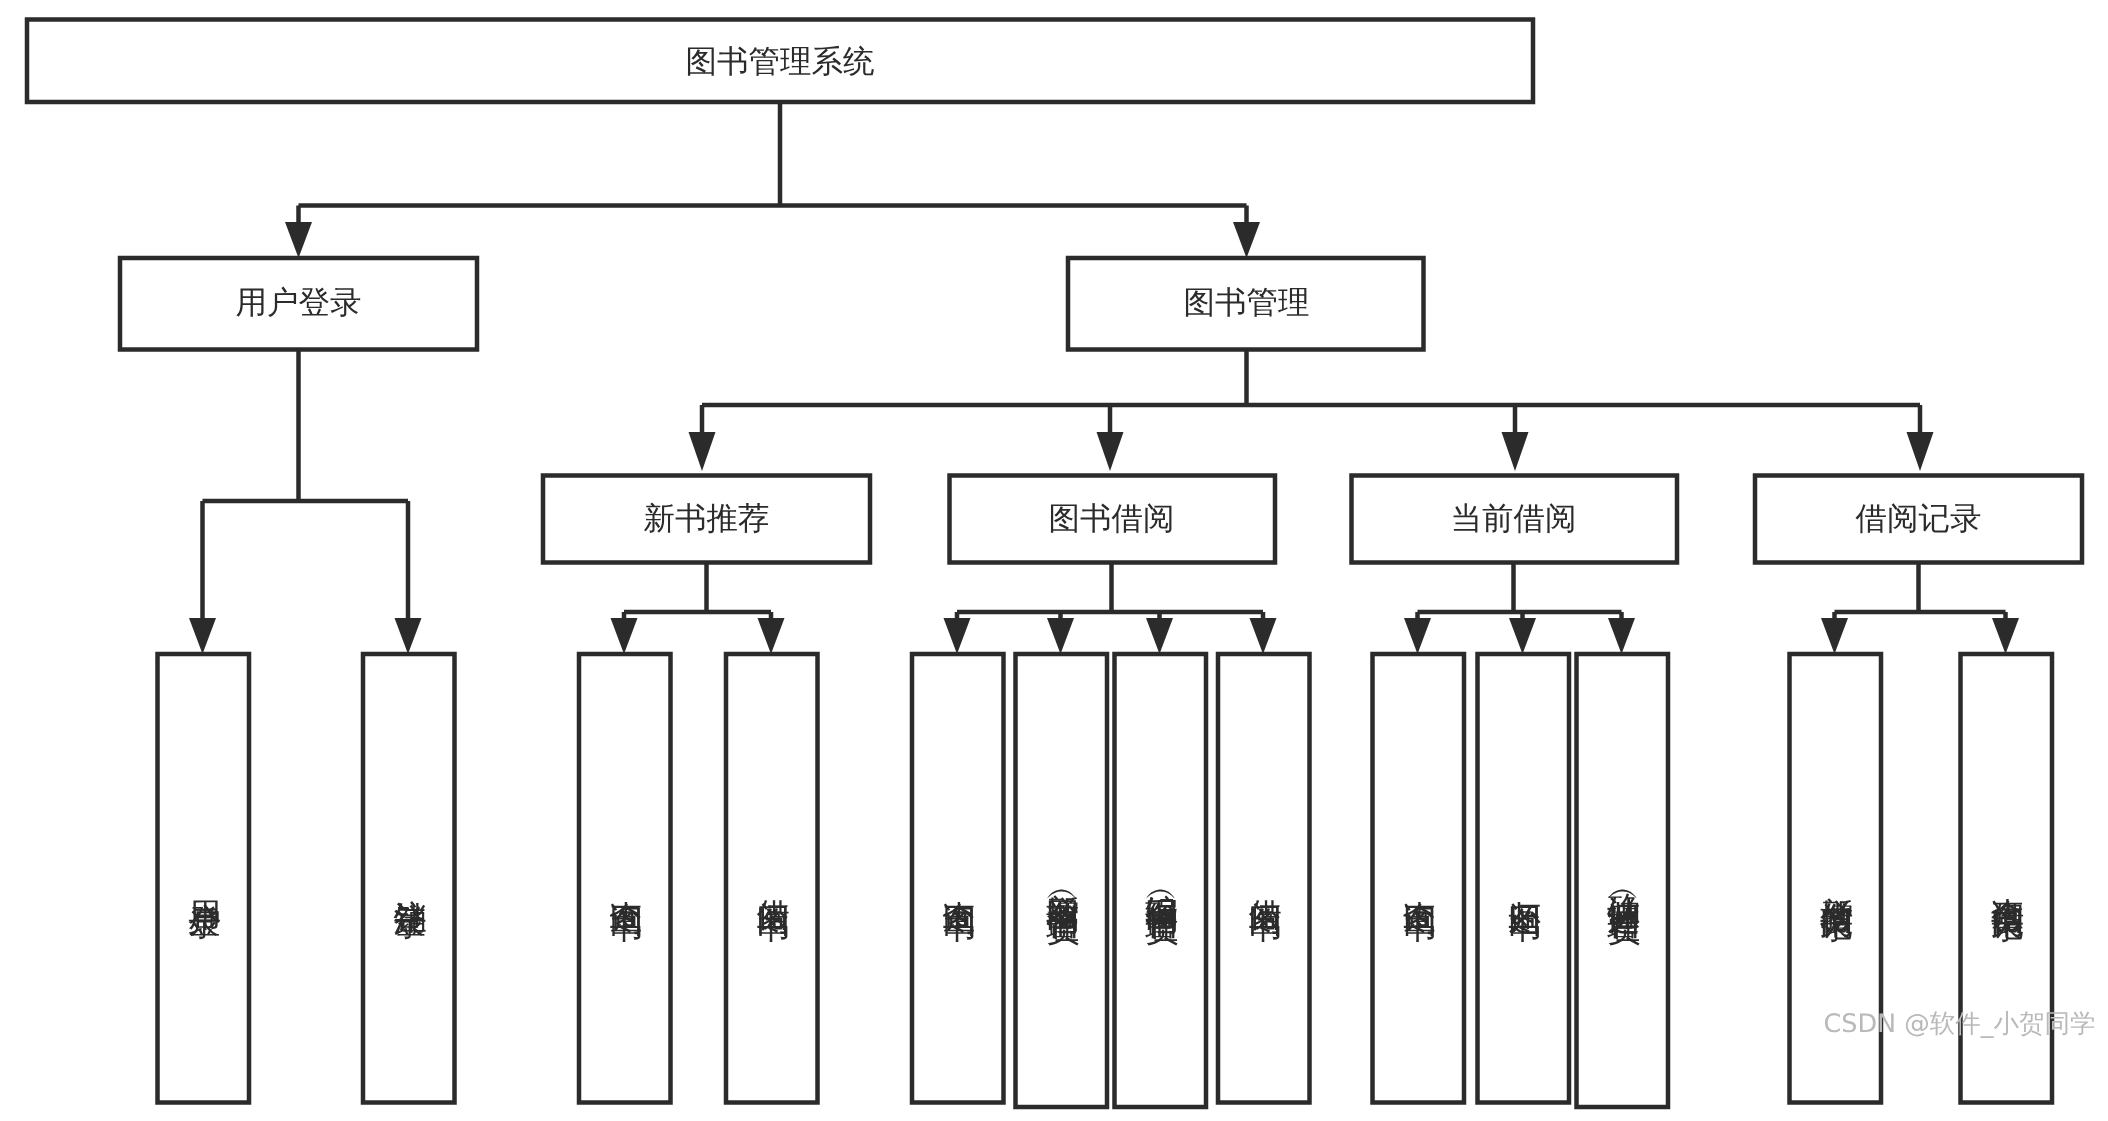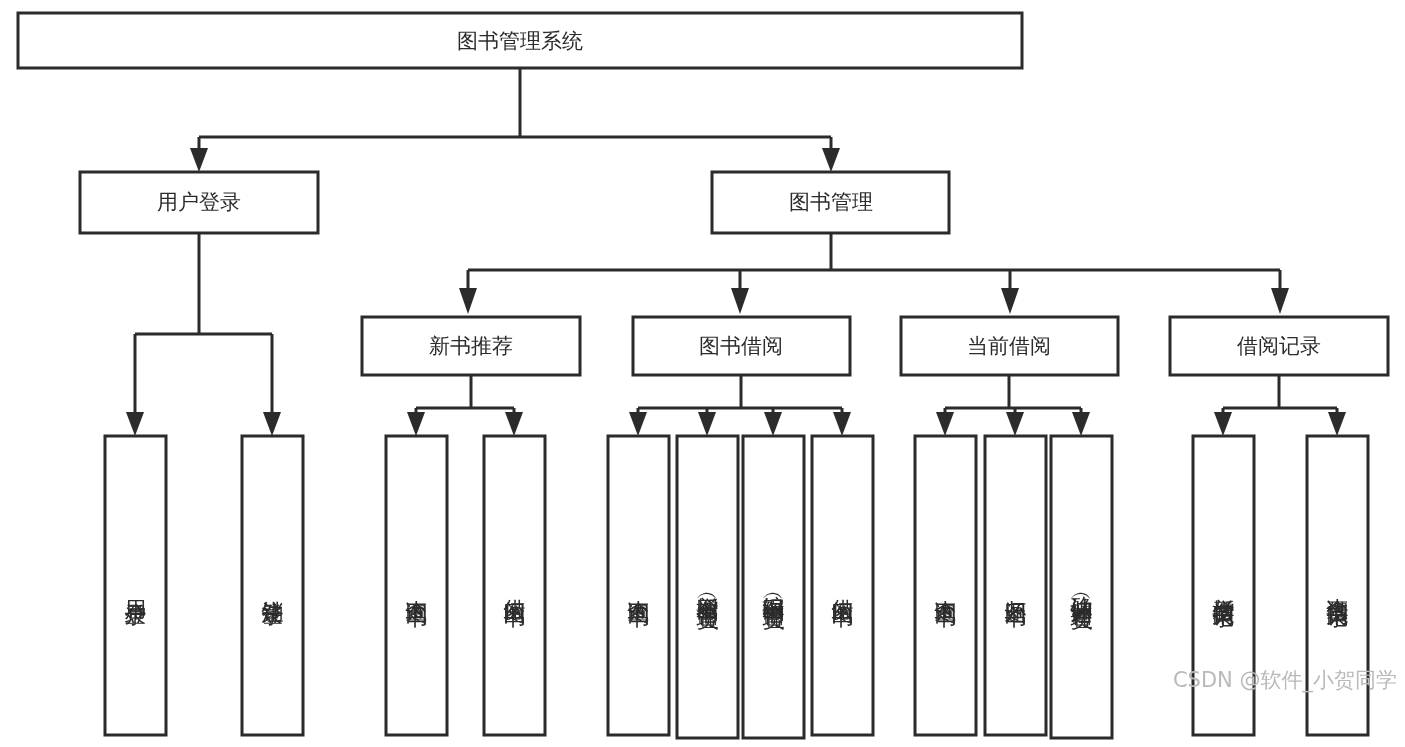--- a/index.html
+++ b/index.html
@@ -63,21 +63,21 @@
     line-height: 1;
     color: #2b2b2b;
     letter-spacing: 2px;
     white-space: nowrap;
   }
   .watermark {
     position: absolute;
     right: 8px;
     bottom: 4px;
     font-family: "DejaVu Sans", "Liberation Sans", sans-serif;
-    font-size: 21px;
+    font-size: 17px;
     color: #b9b9b9;
     white-space: nowrap;
   }
 </style>
 </head>
 <body>
 
 <div id="diagram-root">
 
   <svg class="diagram-canvas" viewBox="0 0 1405 747" xmlns="http://www.w3.org/2000/svg">

